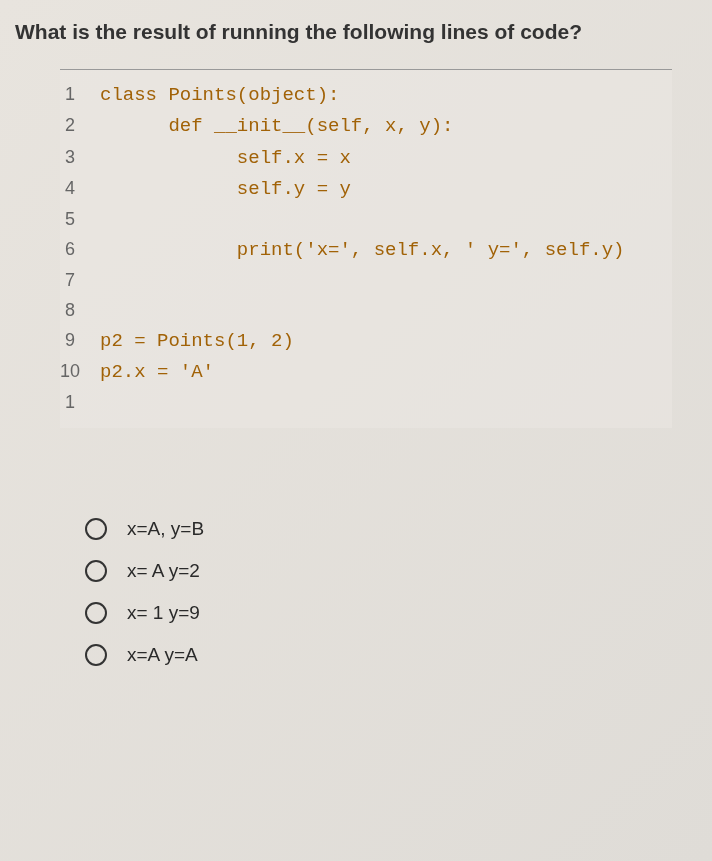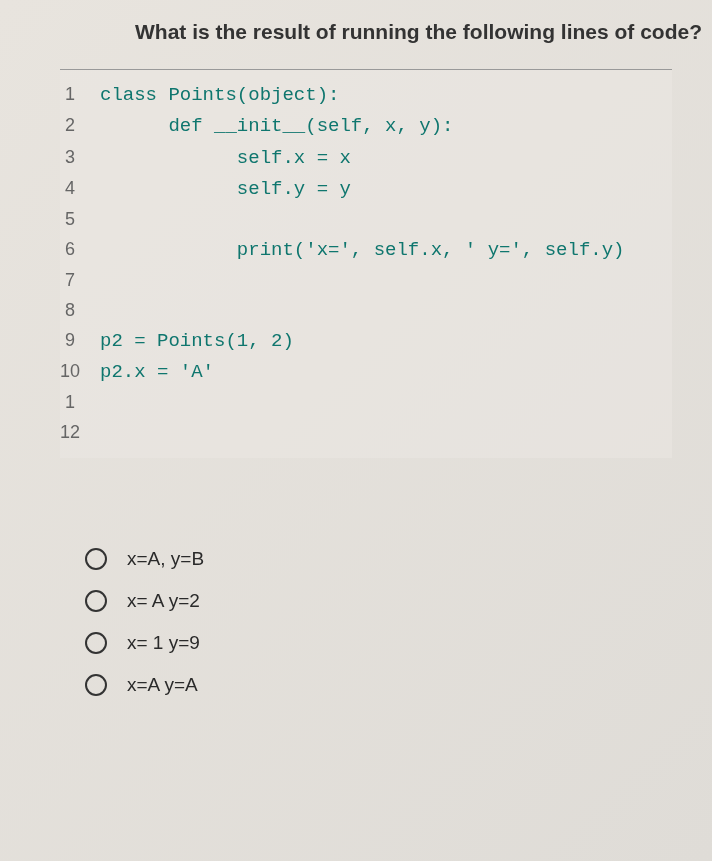--- a/index.html
+++ b/index.html
@@ -15,21 +15,20 @@
       color: #2a2a2a;
       padding: 20px 10px;
       overflow: hidden;
     }
     .question {
       font-size: 21px;
       font-weight: bold;
       margin-bottom: 25px;
       margin-left: 5px;
       color: #333;
-      text-align: right;
     }
     .code-block {
       background: rgba(235, 232, 228, 0.5);
       border-top: 1px solid #999;
       padding: 10px 0;
       margin-left: 50px;
       margin-right: 30px;
       margin-bottom: 90px;
     }
     .code-line {
@@ -42,21 +41,21 @@
     .line-num {
       width: 40px;
       text-align: right;
       color: #666;
       padding-right: 25px;
       font-family: Arial, sans-serif;
       font-size: 18px;
     }
     .code-content {
       white-space: pre;
-      color: #0f766e;
+      color: #a16207;
     }
     .options {
       margin-left: 75px;
     }
     .option {
       display: flex;
       align-items: center;
       margin-bottom: 20px;
     }
     .radio {
@@ -115,24 +114,20 @@
     <span class="line-num">9</span>
     <span class="code-content">p2 = Points(1, 2)</span>
   </div>
   <div class="code-line">
     <span class="line-num">10</span>
     <span class="code-content">p2.x = 'A'</span>
   </div>
   <div class="code-line">
     <span class="line-num">1</span>
   </div>
-  <div class="code-line">
-    <span class="line-num">12</span>
-    <span class="code-content"></span>
-  </div>
 </div>
 
 <div class="options">
   <div class="option">
     <span class="radio"></span>
     <span class="option-text">x=A, y=B</span>
   </div>
   <div class="option">
     <span class="radio"></span>
     <span class="option-text">x= A y=2</span>

